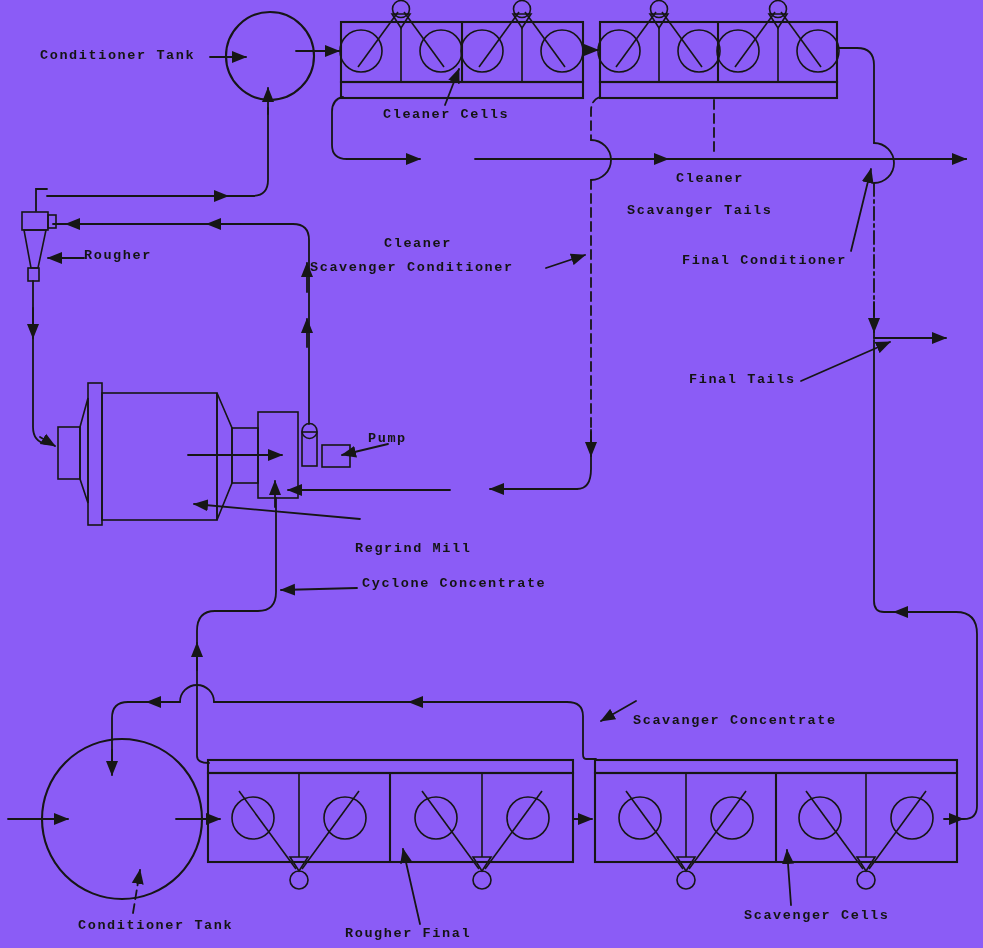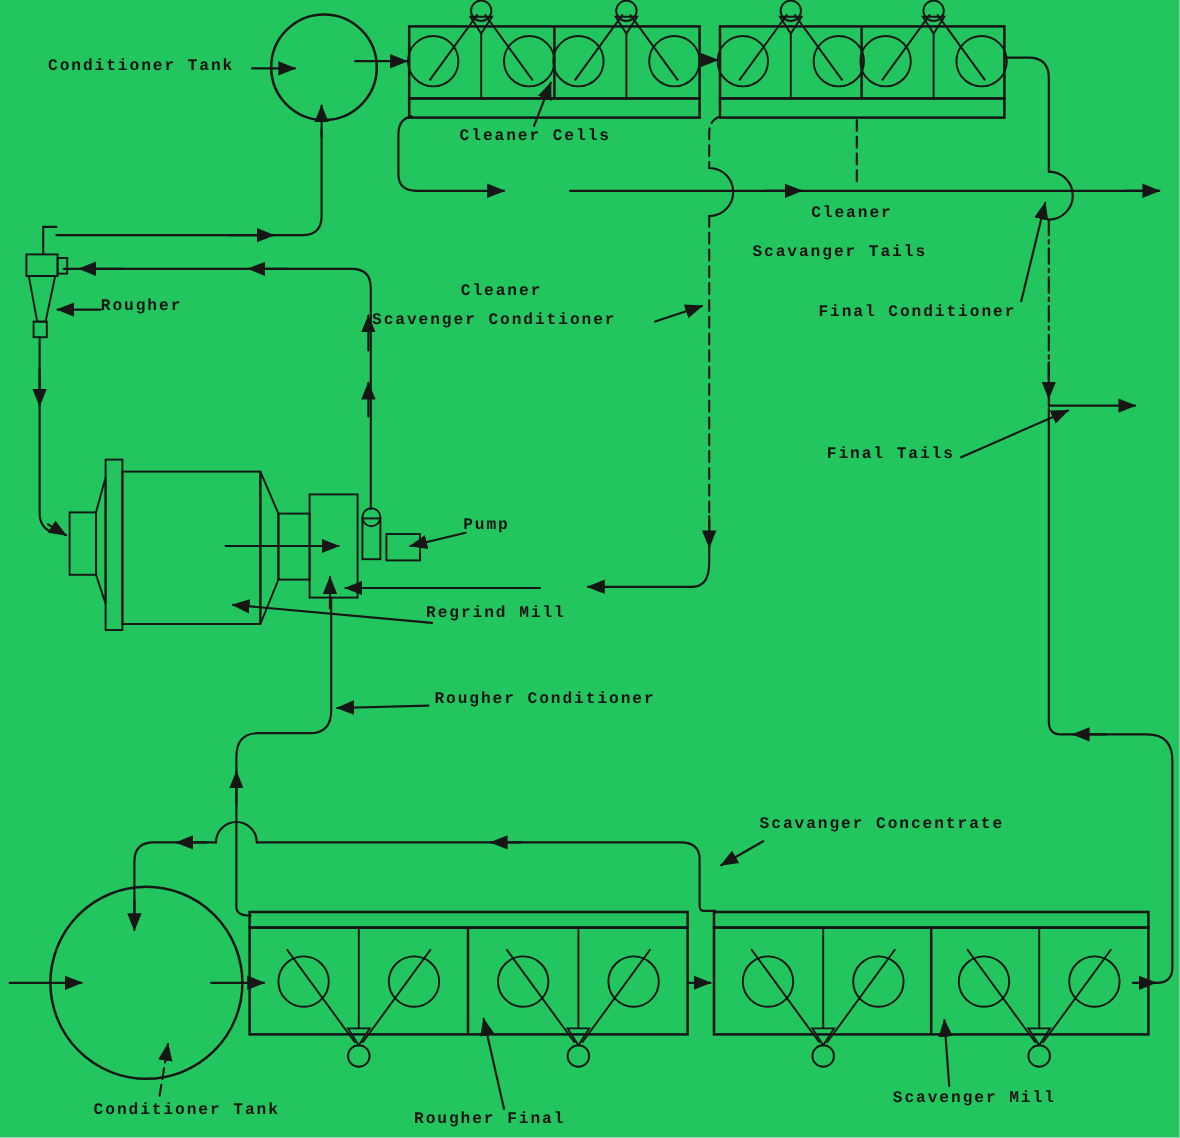--- a/index.html
+++ b/index.html
@@ -1,17 +1,17 @@
 <!DOCTYPE html>
 <html><head>
 <meta charset="utf-8">
 <style>
   html,body{margin:0;padding:0;background:#e8e8e4;}
   .page{
-    position:relative;width:983px;height:948px;background:#22c55e;
+    position:relative;width:983px;height:948px;background:#8b5cf6;
     margin:0 auto;overflow:hidden;
     font-family:"Liberation Mono","DejaVu Sans Mono",monospace;
   }
   .page svg{position:absolute;left:0;top:0;}
   .lbl{
     position:absolute;white-space:nowrap;color:#141414;
     font-weight:700;font-size:13.5px;letter-spacing:1.6px;
     font-family:"Liberation Mono","DejaVu Sans Mono",monospace;
   }
   .ln{stroke:#161616;stroke-width:1.8;fill:none;stroke-linecap:round;}
@@ -196,21 +196,21 @@
 
 <div class="lbl" style="left:40px;top:48px">Conditioner Tank</div>
 <div class="lbl" style="left:383px;top:107px">Cleaner Cells</div>
 <div class="lbl" style="left:676px;top:171px">Cleaner</div>
 <div class="lbl" style="left:627px;top:203px">Scavanger Tails</div>
 <div class="lbl" style="left:682px;top:253px">Final Conditioner</div>
 <div class="lbl" style="left:84px;top:248px">Rougher</div>
 <div class="lbl" style="left:384px;top:236px">Cleaner</div>
 <div class="lbl" style="left:310px;top:260px">Scavenger Conditioner</div>
 <div class="lbl" style="left:689px;top:372px">Final Tails</div>
-<div class="lbl" style="left:386px;top:431px">Pump</div>
-<div class="lbl" style="left:355px;top:504px">Regrind Mill</div>
-<div class="lbl" style="left:362px;top:576px">Rougher Conditioner</div>
-<div class="lbl" style="left:633px;top:680px">Scavanger Concentrate</div>
+<div class="lbl" style="left:368px;top:431px">Pump</div>
+<div class="lbl" style="left:355px;top:541px">Regrind Mill</div>
+<div class="lbl" style="left:362px;top:576px">Cyclone Concentrate</div>
+<div class="lbl" style="left:633px;top:713px">Scavanger Concentrate</div>
 <div class="lbl" style="left:78px;top:918px">Conditioner Tank</div>
 <div class="lbl" style="left:345px;top:926px">Rougher Final</div>
-<div class="lbl" style="left:744px;top:908px">Scavenger Mill</div>
+<div class="lbl" style="left:744px;top:908px">Scavenger Cells</div>
 
 </div>
 
 </body></html>

